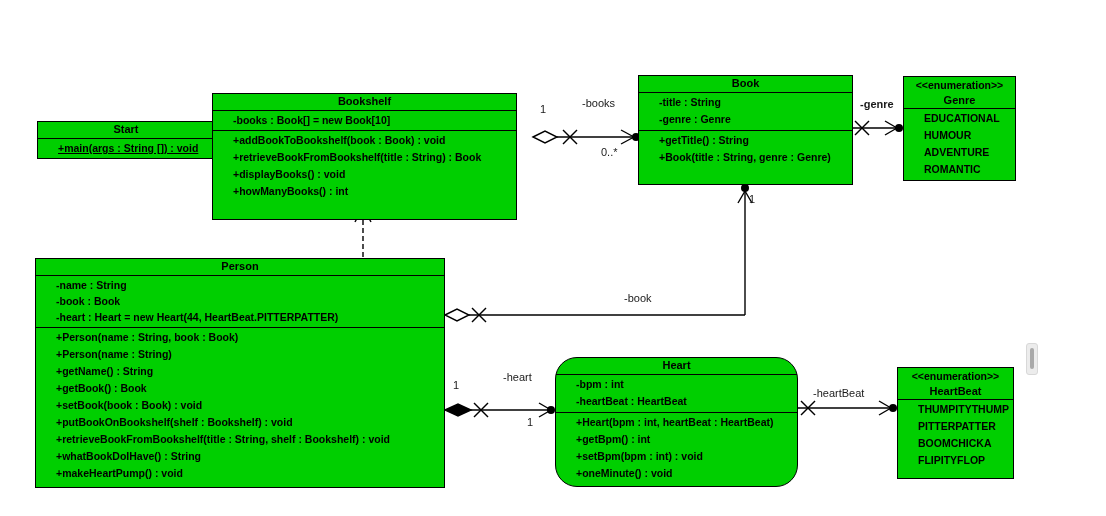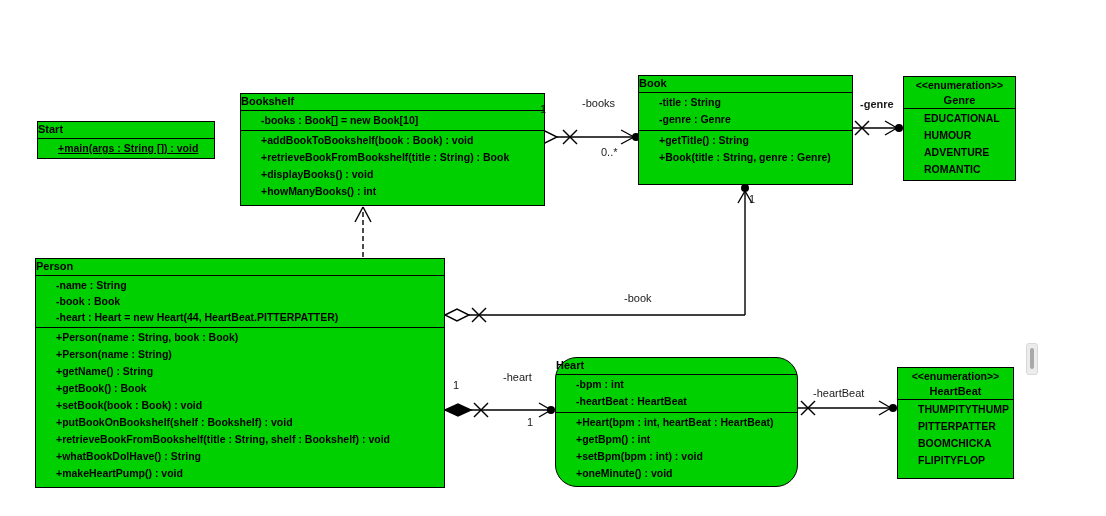--- a/index.html
+++ b/index.html
@@ -12,21 +12,21 @@
   svg.wires line.dashed { stroke-dasharray:5,3; }
   svg.wires polygon.open-diamond { fill:#ffffff; stroke:#000; stroke-width:1.4; }
   svg.wires polygon.filled-diamond { fill:#000000; stroke:#000; stroke-width:1.4; }
   svg.wires circle { fill:#000000; }
 
   .uml-class {
     position:absolute; background:#00CF00; border:1.6px solid #000;
     box-sizing:border-box; color:#000; font-weight:bold; font-size:10.5px;
   }
   .uml-title {
-    font-size:11px; font-weight:bold;
+    text-align:center; font-size:11px; font-weight:bold;
     border-bottom:1.6px solid #000; height:16px; line-height:15px; white-space:nowrap;
   }
   .stereo { text-align:center; font-size:10.5px; line-height:15px; white-space:nowrap; }
   .enum-head { border-bottom:1.6px solid #000; padding-top:1px; }
   .compartment { border-bottom:1.6px solid #000; padding:1px 0 2px 0; }
   .compartment.last { border-bottom:none; }
   .line { padding:0 20px; line-height:17px; white-space:nowrap; }
   .line.tight { line-height:16px; }
   .static-member { text-decoration:underline; }
 
@@ -105,21 +105,21 @@
     </g>
   </svg>
 
   <div class="uml-class" style="left:37px; top:121px; width:178px; height:38px;">
     <div class="uml-title">Start</div>
     <div class="compartment last">
       <div class="line tight static-member">+main(args : String []) : void</div>
     </div>
   </div>
 
-  <div class="uml-class" style="left:240px; top:93px; width:305px; height:113px;">
+  <div class="uml-class" style="left:212px; top:93px; width:305px; height:127px;">
     <div class="uml-title">Bookshelf</div>
     <div class="compartment">
       <div class="line tight">-books : Book[] = new Book[10]</div>
     </div>
     <div class="compartment last">
       <div class="line">+addBookToBookshelf(book : Book) : void</div>
       <div class="line">+retrieveBookFromBookshelf(title : String) : Book</div>
       <div class="line">+displayBooks() : void</div>
       <div class="line">+howManyBooks() : int</div>
     </div>

